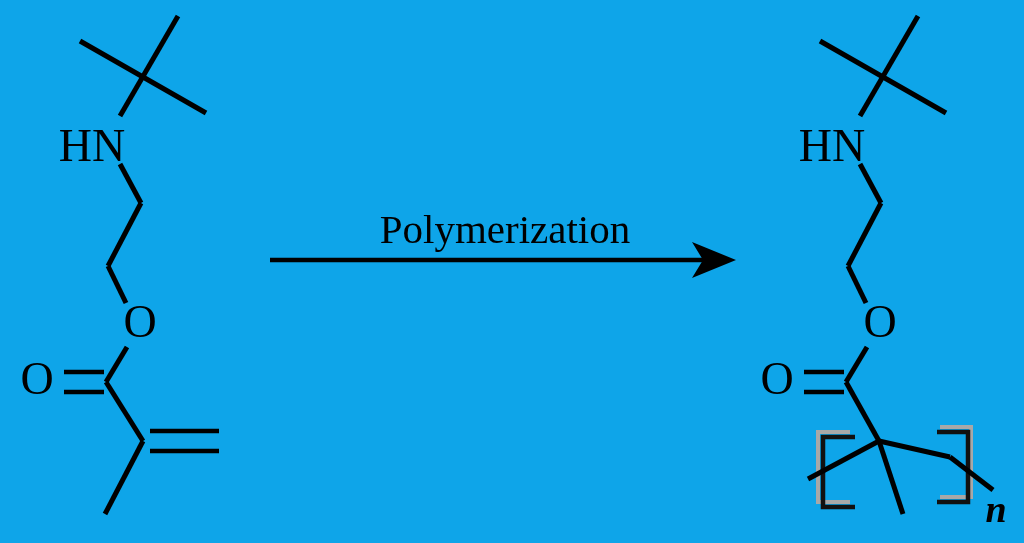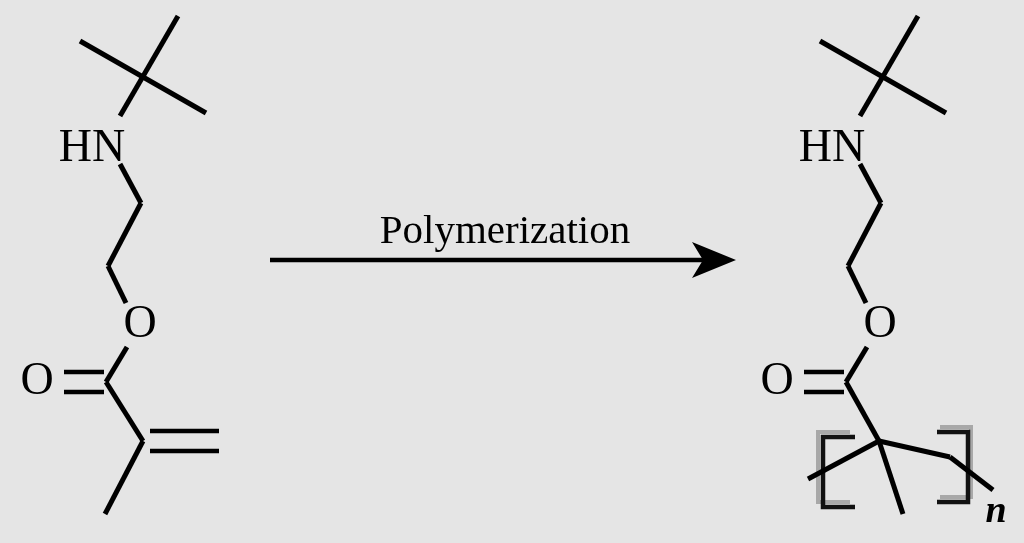--- a/index.html
+++ b/index.html
@@ -11,21 +11,21 @@
   body {
     width: 1024px;
     height: 543px;
     font-family: "Liberation Serif", serif;
     overflow: hidden;
   }
   #scheme-canvas {
     position: relative;
     width: 1024px;
     height: 543px;
-    background: #e5e5e5;
+    background: #0ea5e9;
     text-decoration: underline;
   }
   svg.scheme-svg {
     display: block;
     width: 1024px;
     height: 543px;
   }
   .bond {
     stroke: #000000;
     stroke-width: 5;

